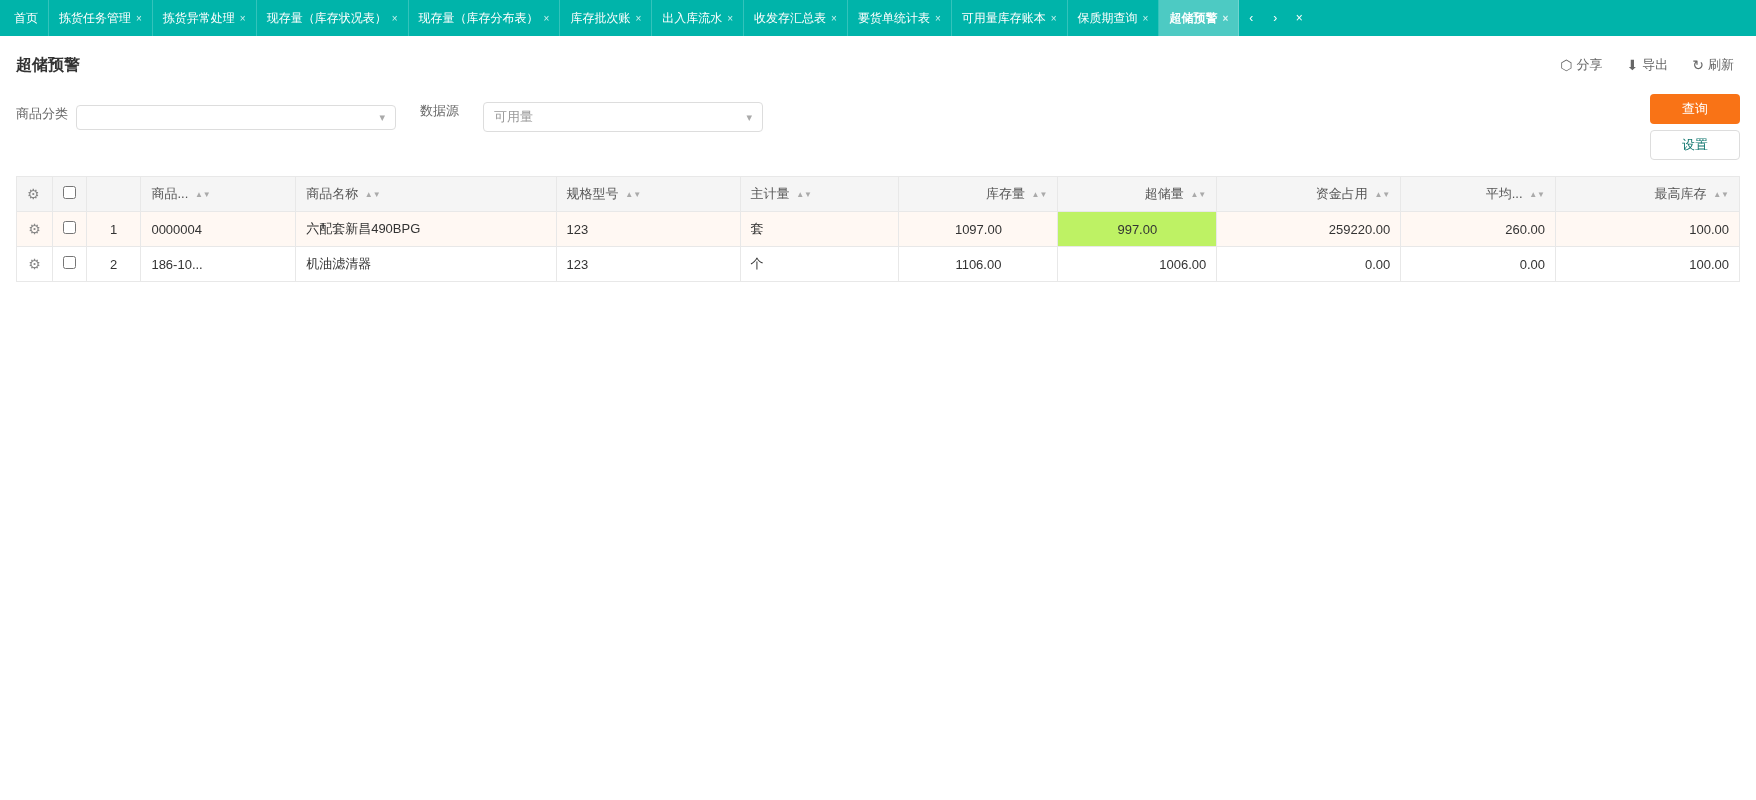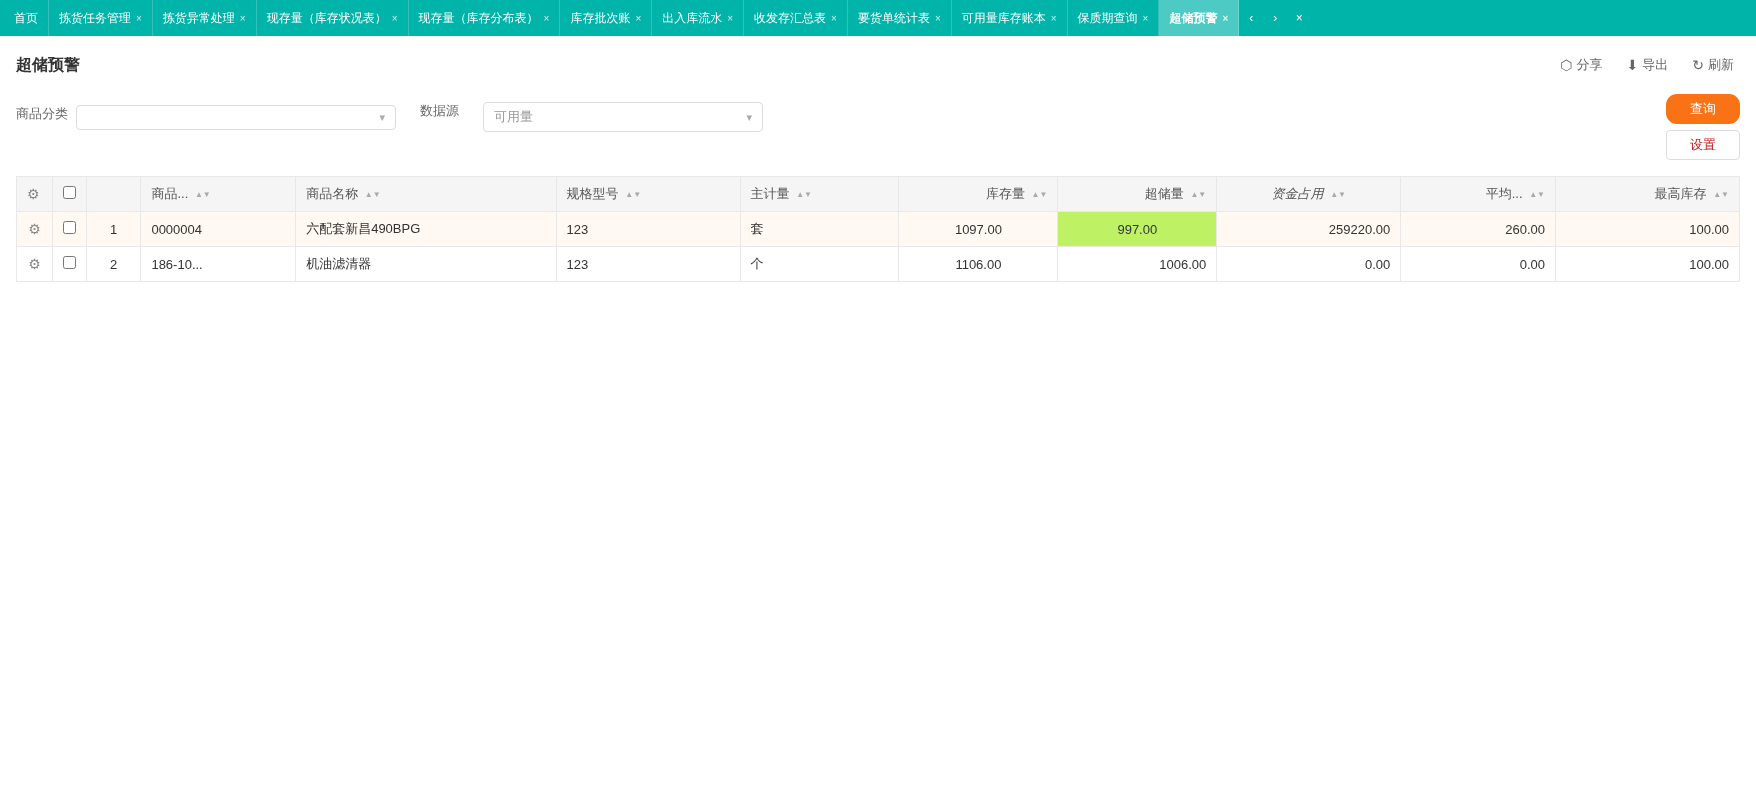--- a/index.html
+++ b/index.html
@@ -109,29 +109,29 @@
       background: #fff;
       cursor: pointer;
       justify-content: space-between;
     }
     .filter-select-text { color: #999; font-size: 13px; }
     .filter-select-arrow { color: #aaa; font-size: 11px; }
     .filter-btn-query {
       background: #f97316;
       color: #fff;
       border: none;
-      border-radius: 11px;
-      padding: 6px 24px;
+      border-radius: 4px;
+      padding: 6px 32px;
       font-size: 13px;
       cursor: pointer;
       margin-left: auto;
     }
     .filter-btn-set {
       background: #fff;
-      color: #b91c1c;
+      color: #0f766e;
       border: 1px solid #ddd;
       border-radius: 4px;
       padding: 5px 12px;
       font-size: 13px;
       cursor: pointer;
     }
     .filter-actions {
       display: flex;
       flex-direction: column;
       gap: 6px;
@@ -299,21 +299,21 @@
           <span class="sort-icon">▲▼</span>
         </th>
         <th style="text-align:right;">
           <span>库存量</span>
           <span class="sort-icon">▲▼</span>
         </th>
         <th style="text-align:right;">
           <span>超储量</span>
           <span class="sort-icon">▲▼</span>
         </th>
-        <th style="text-align:center;font-style:italic;">
+        <th style="text-align:right;">
           <span>资金占用</span>
           <span class="sort-icon">▲▼</span>
         </th>
         <th style="text-align:right;">
           <span>平均...</span>
           <span class="sort-icon">▲▼</span>
         </th>
         <th style="text-align:right;">
           <span>最高库存</span>
           <span class="sort-icon">▲▼</span>

